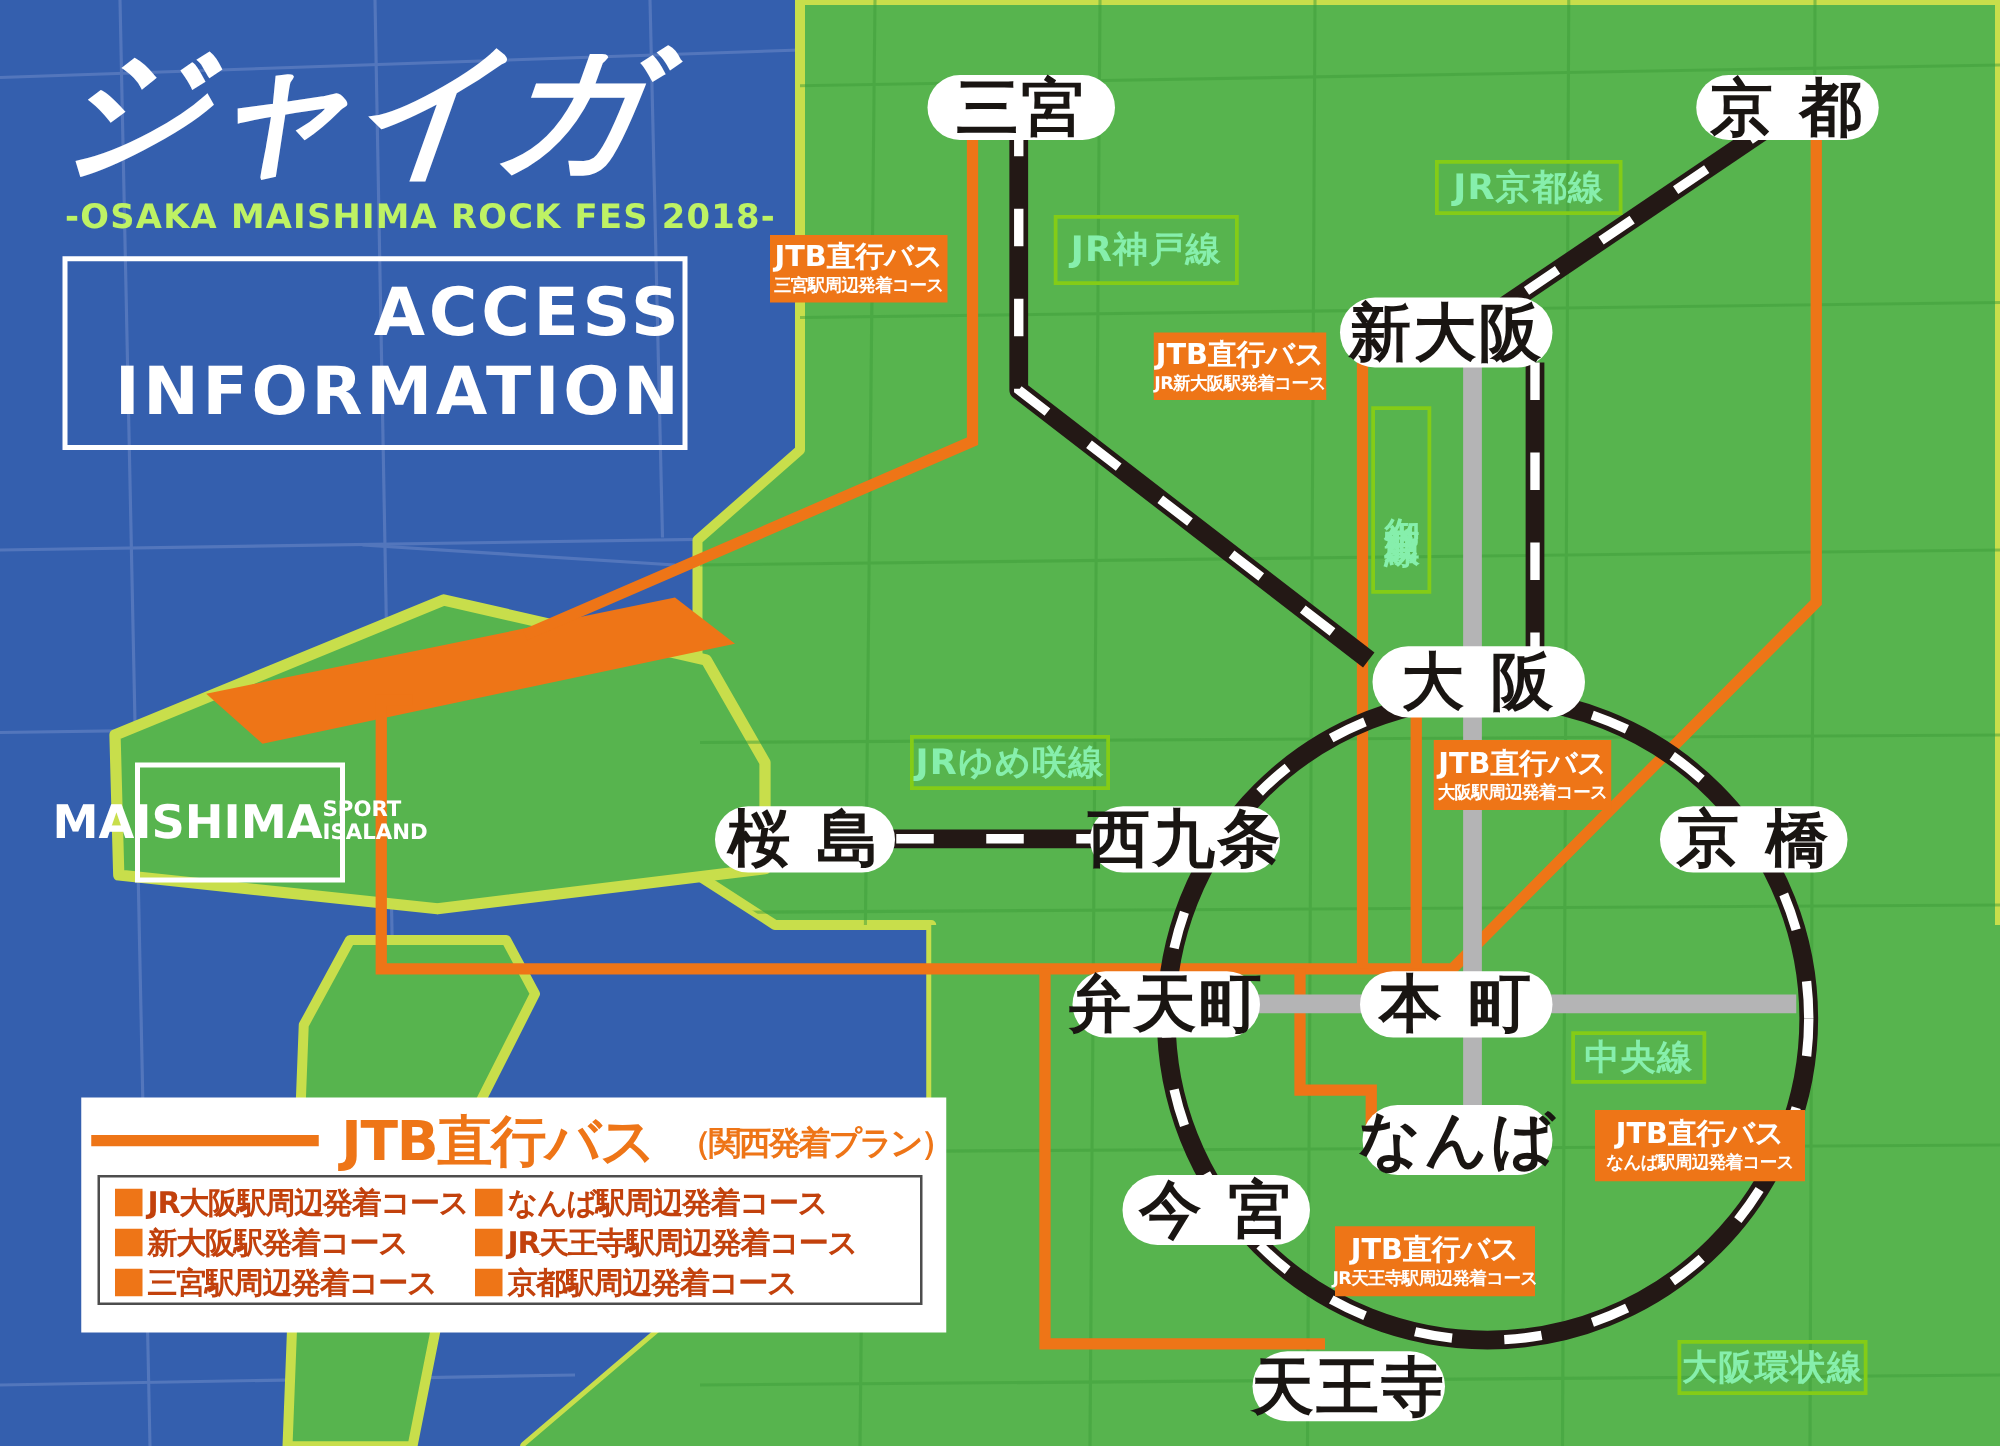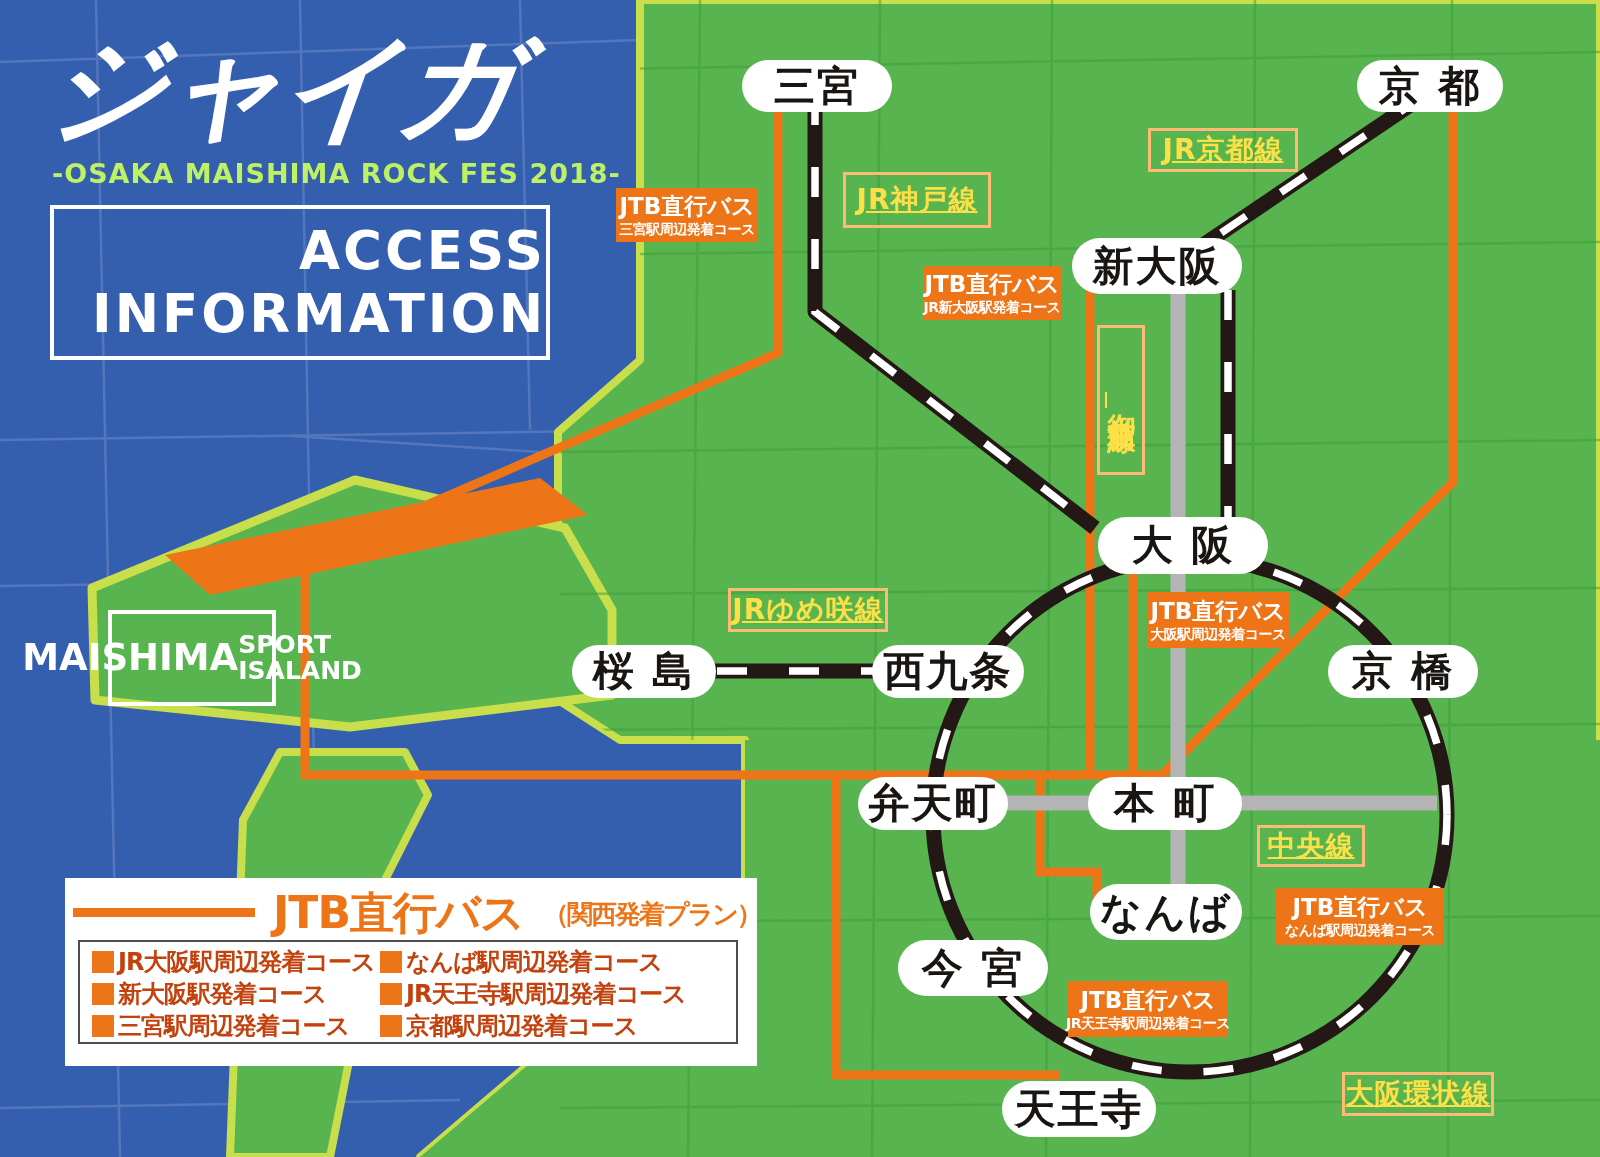--- a/index.html
+++ b/index.html
@@ -27,33 +27,33 @@
     align-items:flex-end;justify-content:center;
     color:#fff;font-weight:900;font-size:53px;letter-spacing:3px;line-height:1.18;
   }
   
   .venuebox{
     position:absolute;left:108px;top:610px;width:168px;height:96px;
     border:4px solid #fff;display:flex;flex-direction:row;
     align-items:center;justify-content:center;color:#fff;font-weight:900;line-height:1.05;
   }
   .venuebox .l1{font-size:37px;letter-spacing:0px;}
-  .venuebox .l2{font-size:25px;letter-spacing:0px;}
+  .venuebox .l2{font-size:17px;letter-spacing:0px;}
 
   
   .st{
     position:absolute;background:#fff;border-radius:40px;
     display:flex;align-items:center;justify-content:center;
-    color:#191512;font-weight:900;font-size:41px;letter-spacing:2px;white-space:nowrap;
+    color:#191512;font-weight:900;font-size:50px;letter-spacing:2px;white-space:nowrap;
   }
   
   .ln{
-    position:absolute;border:3px solid #fdba74;background:transparent;
+    position:absolute;border:3px solid #84cc16;background:transparent;
     display:flex;align-items:center;justify-content:center;
-    color:#fde047;font-weight:800;font-size:28px;letter-spacing:1px;white-space:nowrap;text-decoration:underline;
+    color:#86efac;font-weight:800;font-size:28px;letter-spacing:1px;white-space:nowrap;
   }
   .ln.vert{writing-mode:vertical-rl;letter-spacing:4px;}
 
   
   .bus{
     position:absolute;background:#ee7517;color:#fff;
     display:flex;flex-direction:column;align-items:center;justify-content:center;
     text-align:center;line-height:1.25;
   }
   .bus .t{font-weight:900;font-size:23px;letter-spacing:0px;white-space:nowrap;}

